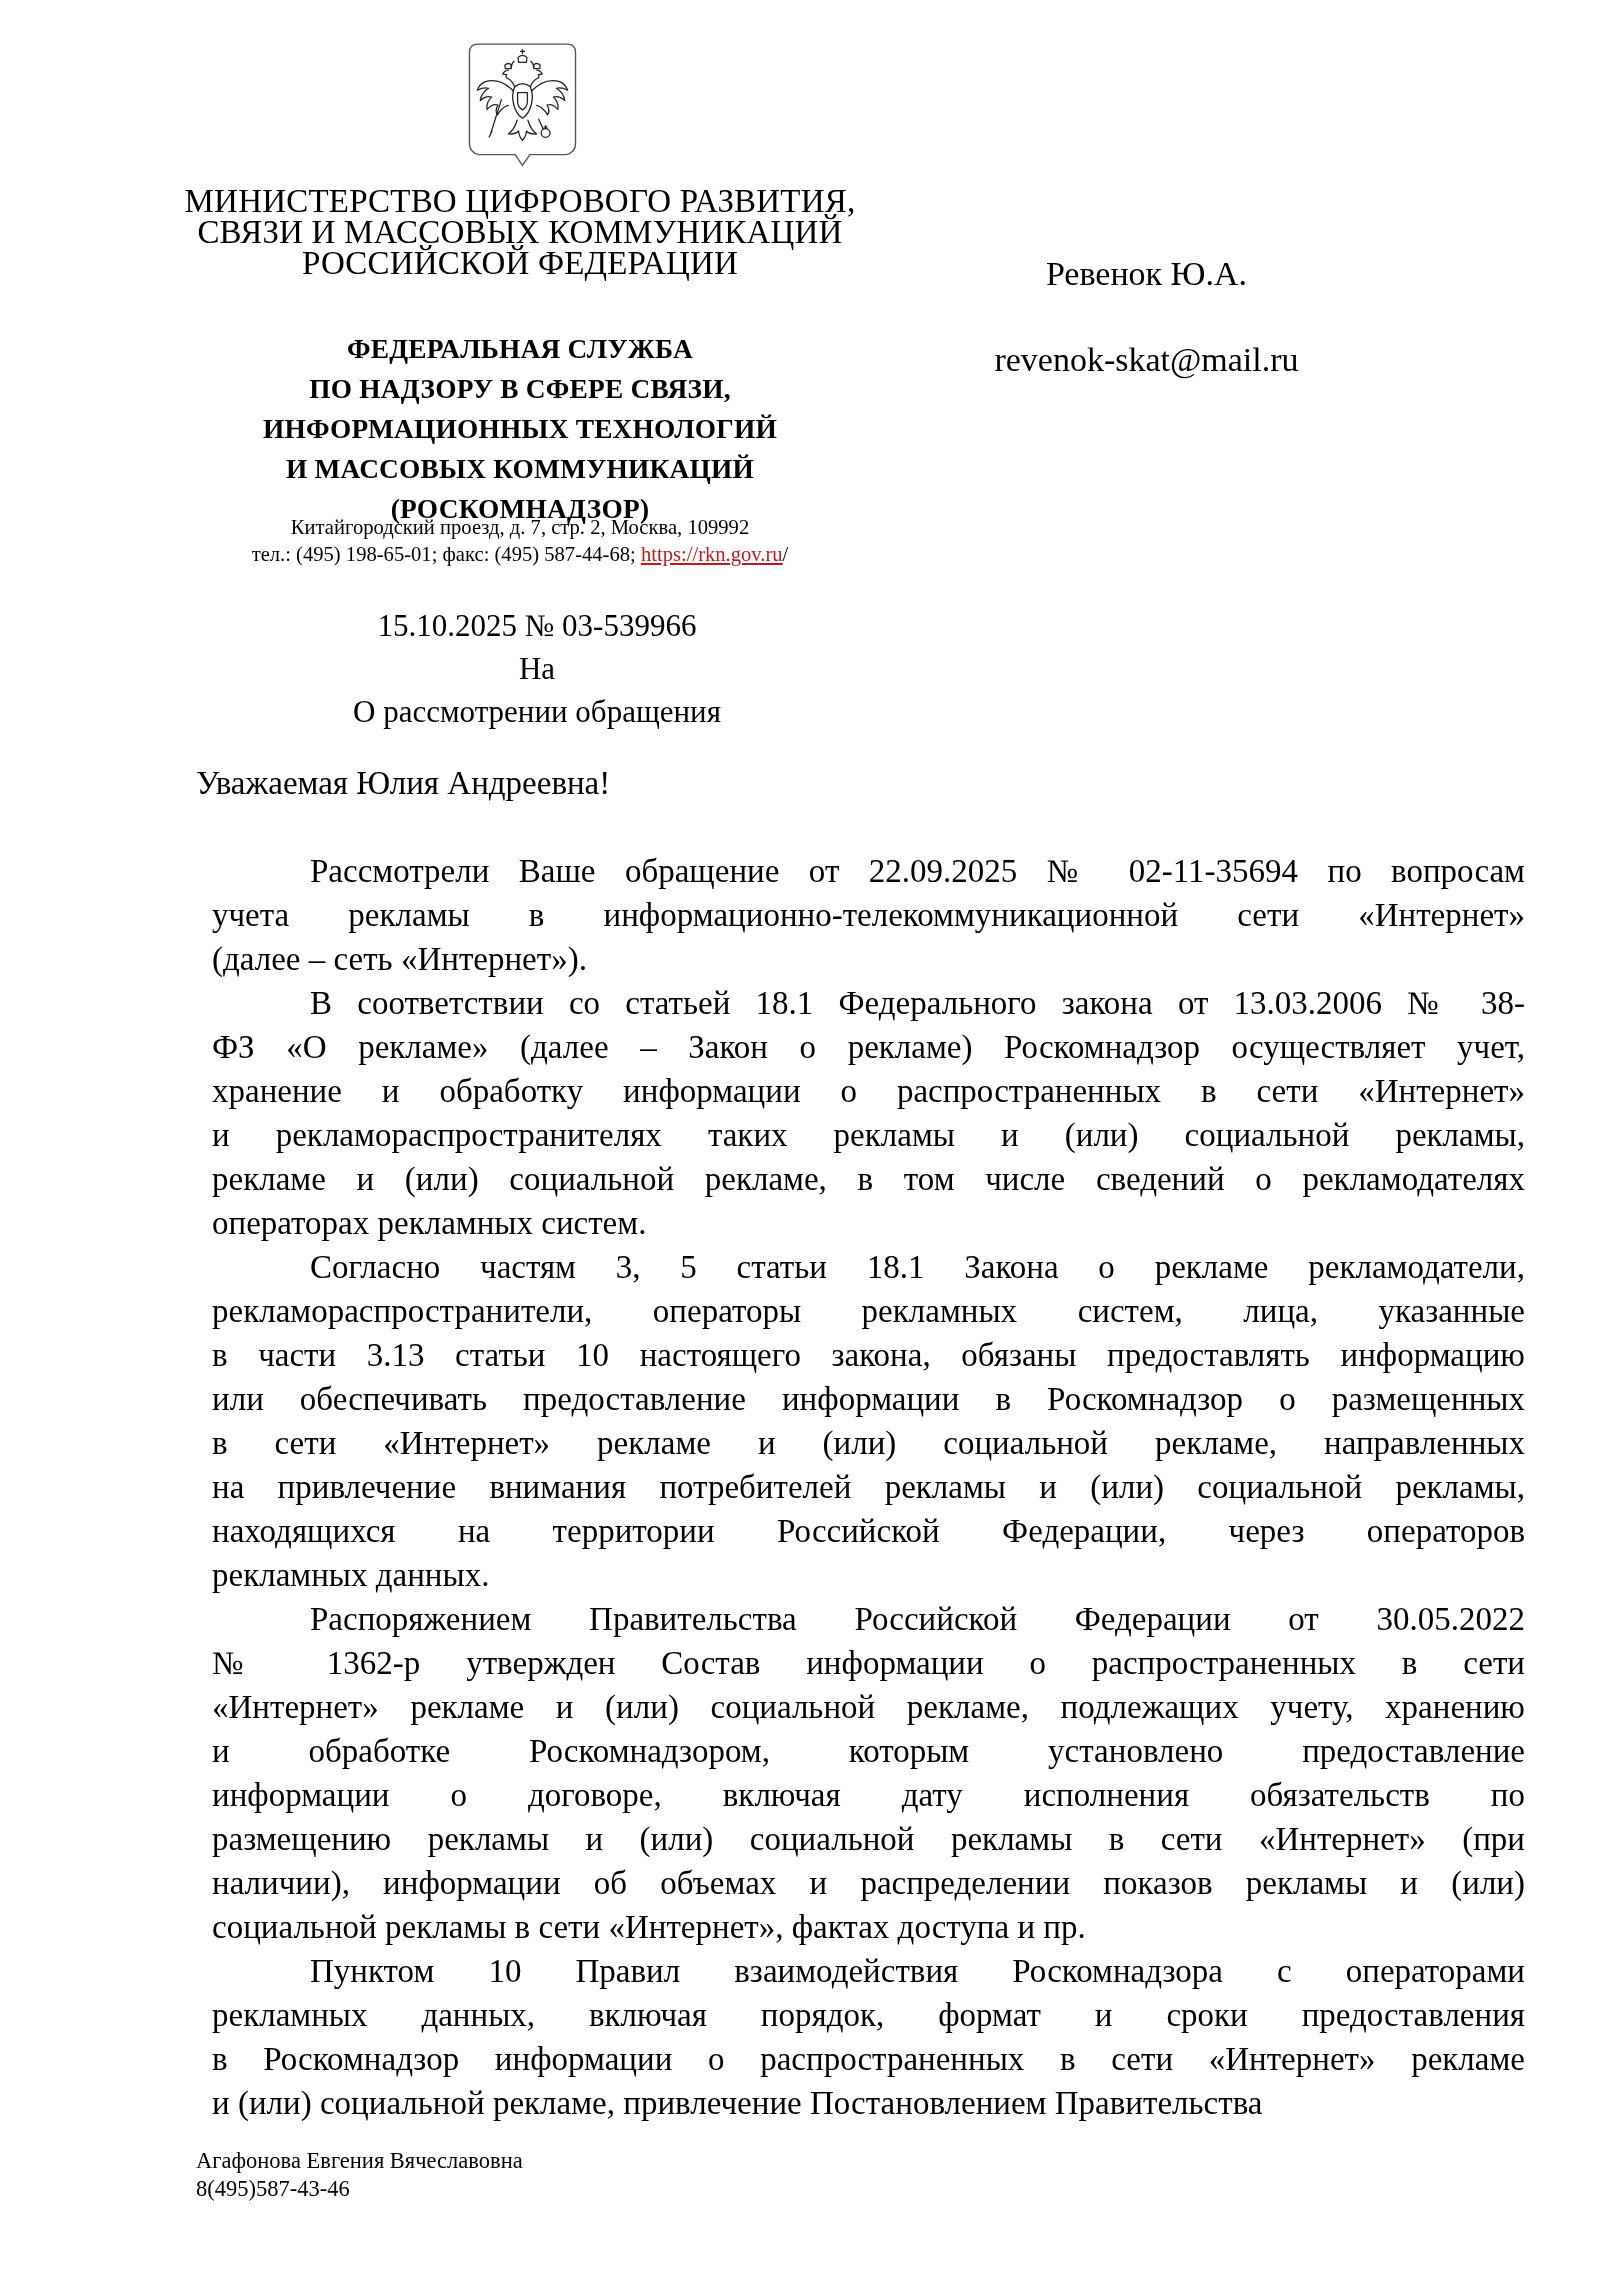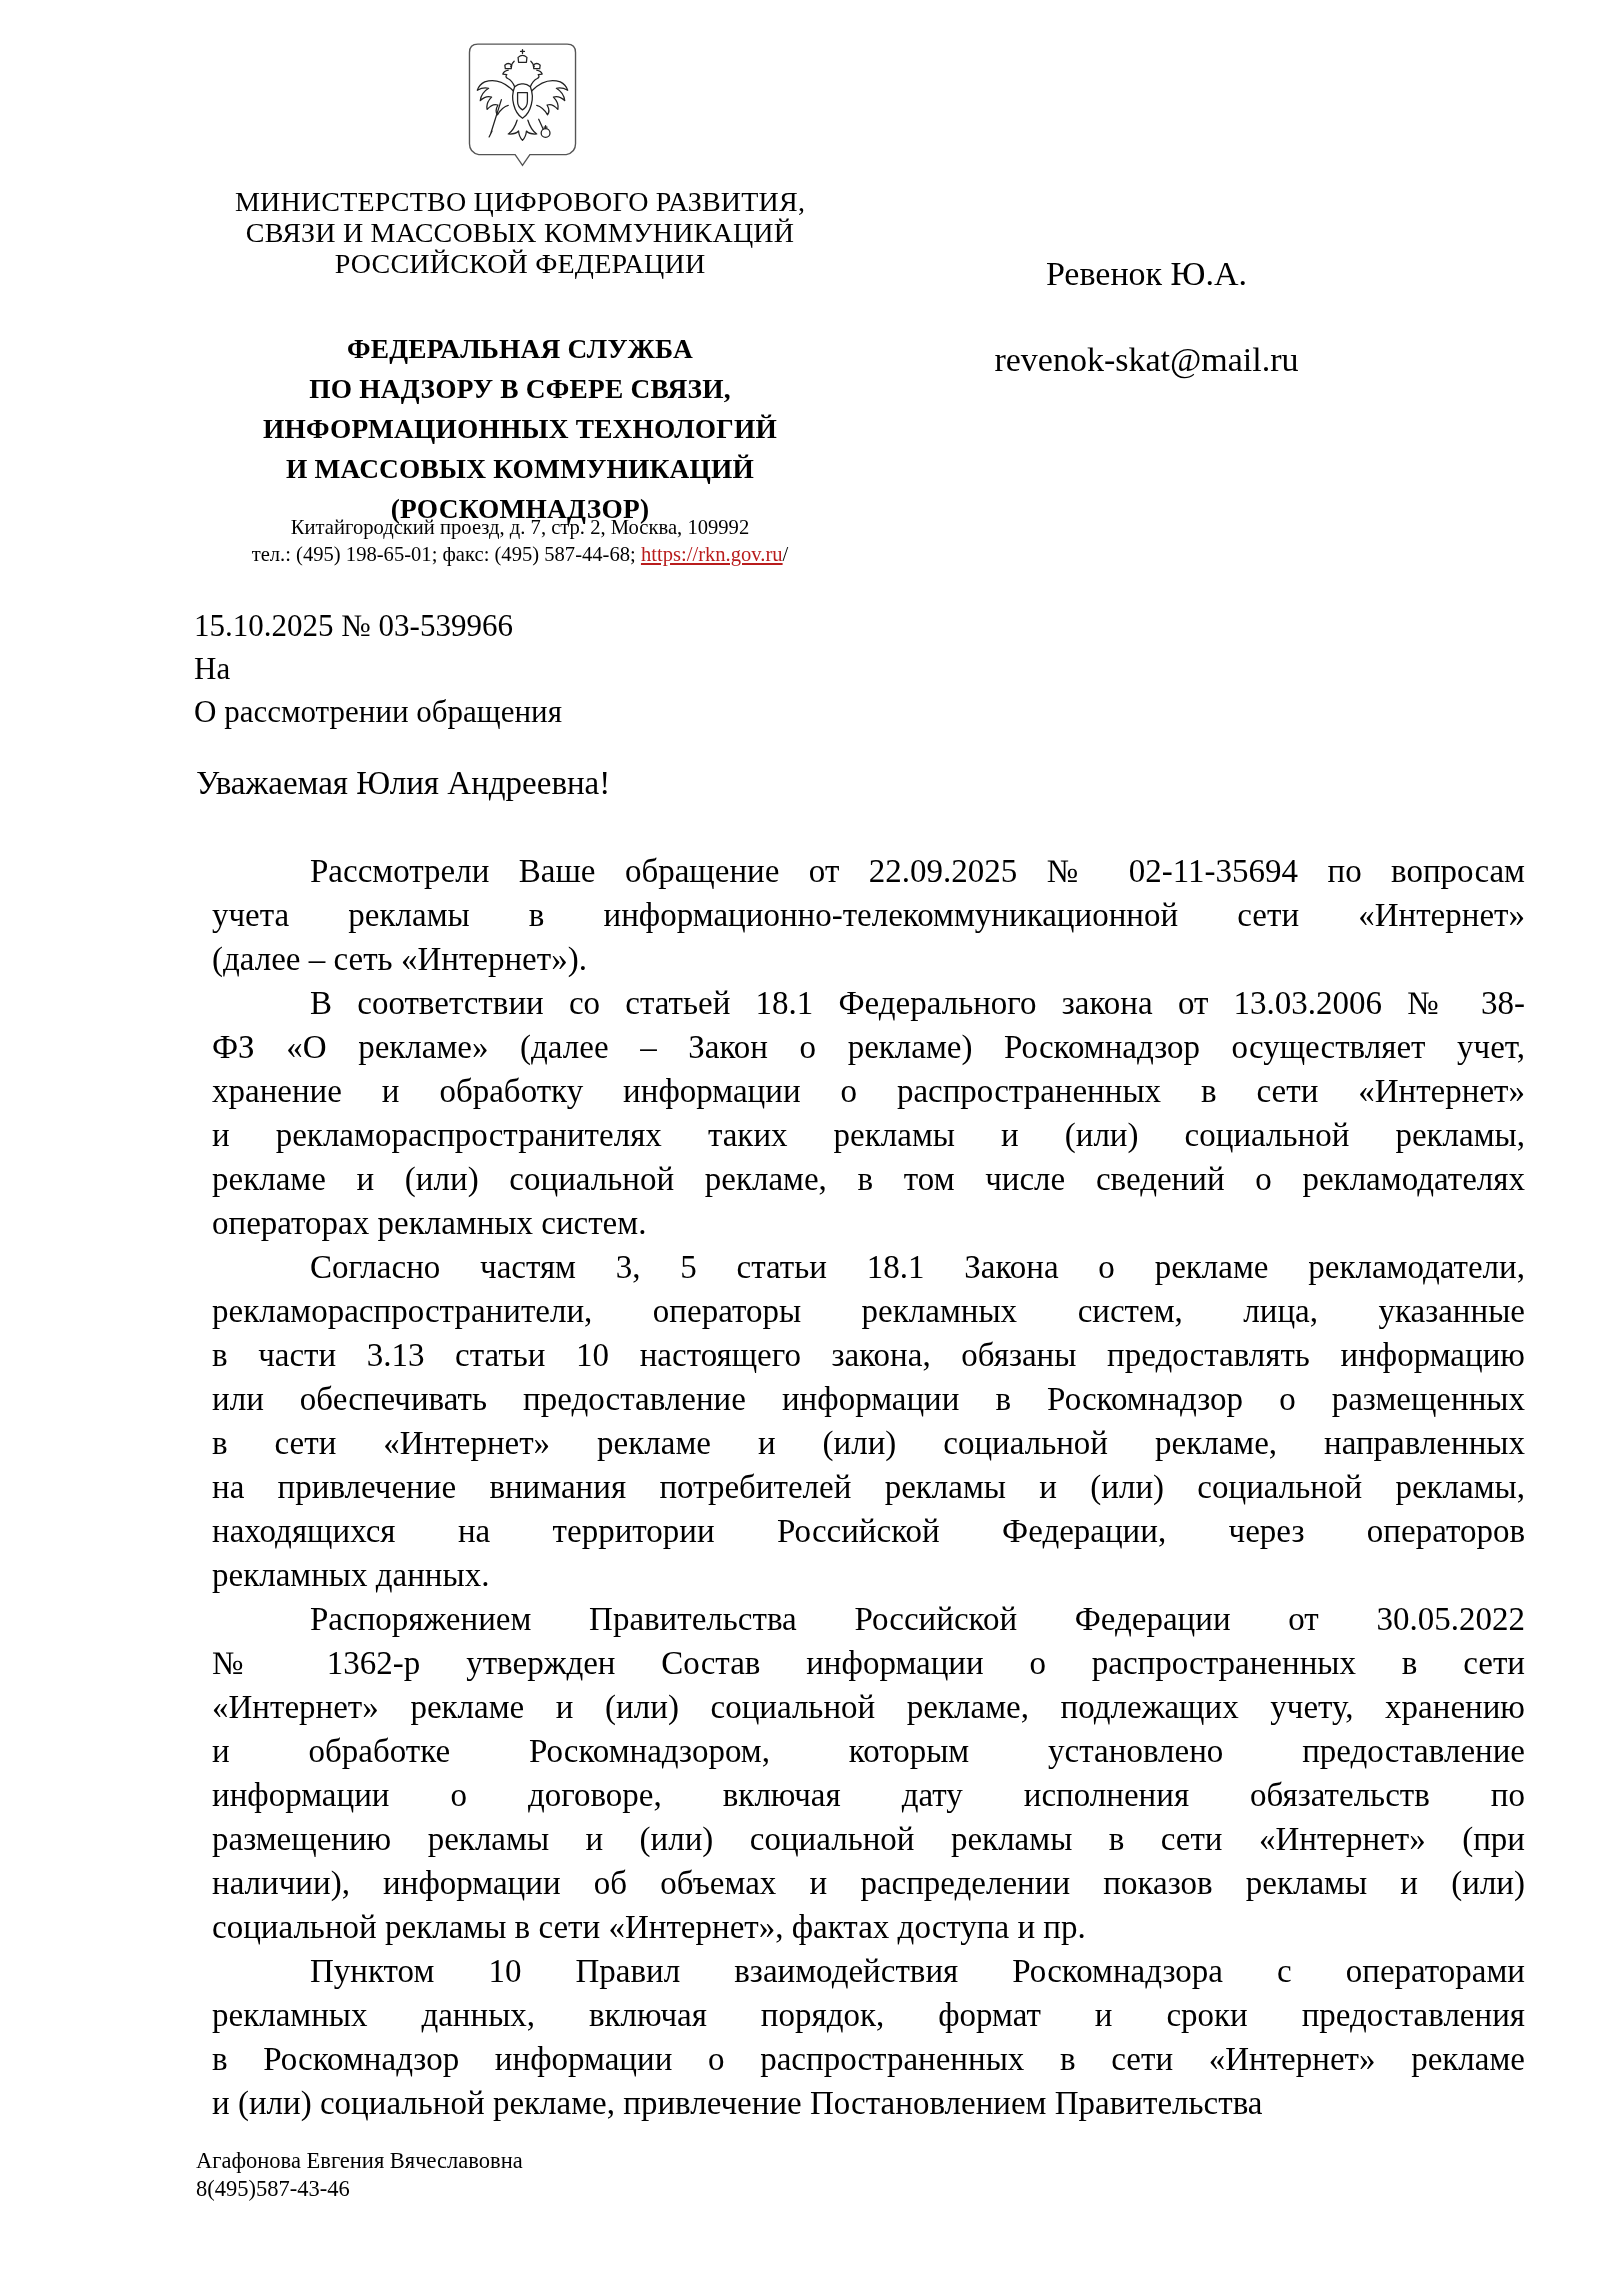--- a/index.html
+++ b/index.html
@@ -8,39 +8,39 @@
     width: 1621px;
     height: 2293px;
     background: #ffffff;
     color: #000;
     font-family: "Liberation Serif", serif;
     overflow: hidden;
   }
   .emblem { position:absolute; left:468px; top:42px; width:109px; height:126px; }
   .ministry {
     position:absolute; left:128px; top:186px; width:784px;
-    text-align:center; font-size:28px; line-height:31px; letter-spacing:0.2px;
+    text-align:center; font-size:33px; line-height:31px; letter-spacing:0.2px;
   }
   .service {
     position:absolute; left:128px; top:329px; width:784px;
     text-align:center; font-size:27.4px; line-height:40px; font-weight:bold; letter-spacing:0.2px;
   }
   .address {
     position:absolute; left:128px; top:514px; width:784px;
     text-align:center; font-size:20.6px; line-height:27.4px;
   }
   .address a.link { color:#b91c1c; text-decoration:underline; }
   .recipient {
     position:absolute; left:985px; top:253px; width:323px;
     text-align:center; font-size:34px; line-height:41px;
   }
   .recipient .email { margin-top:45px; }
   .ref {
     position:absolute; left:194px; top:604px; width:686px;
-    font-size:31px; line-height:43px;
+    font-size:31px; line-height:43px;text-align:center;
   }
   .salutation {
     position:absolute; left:196px; top:765px; width:1313px;
     text-align:left; font-size:33px;
   }
   .body-text {
     position:absolute; left:196px; top:849px; width:1313px;
     font-size:33px; line-height:44px;margin-left:16px;
   }
   .bline { text-align:justify; text-align-last:justify; }

